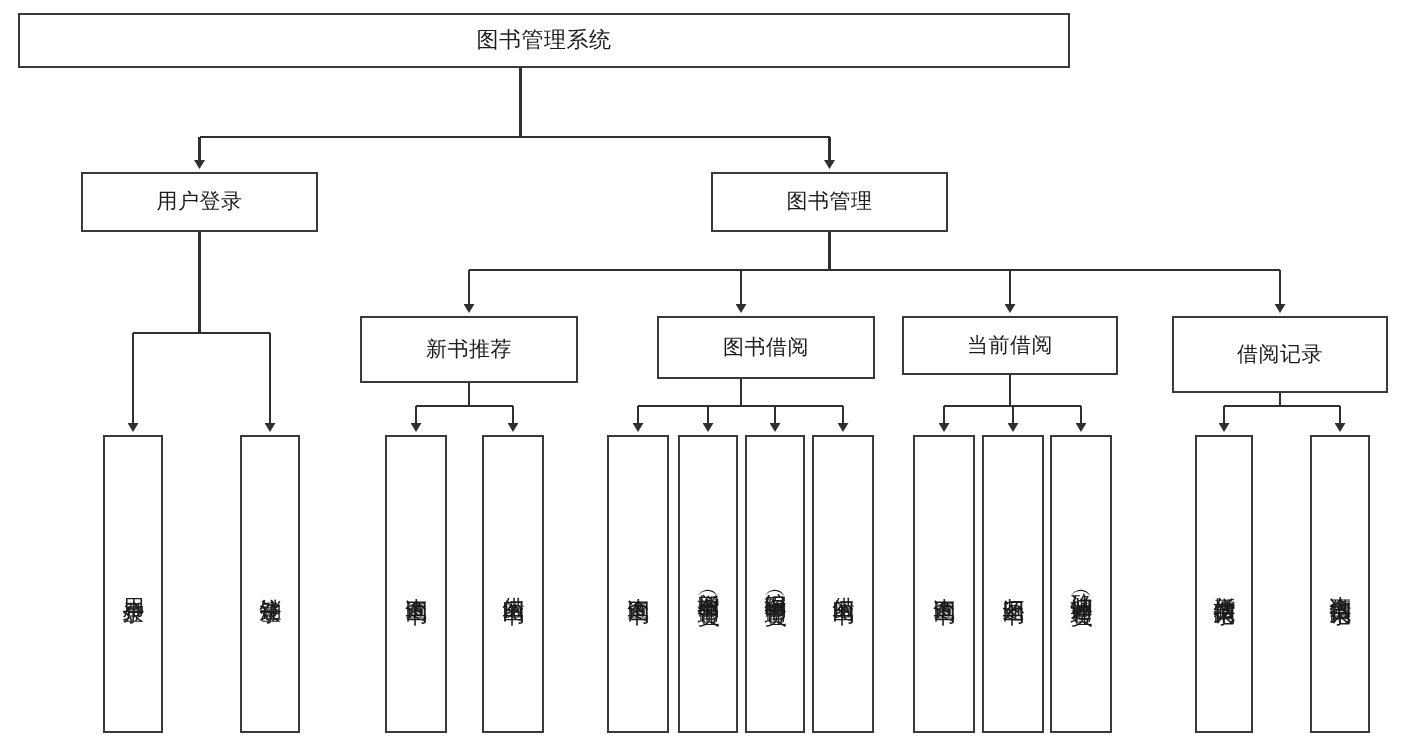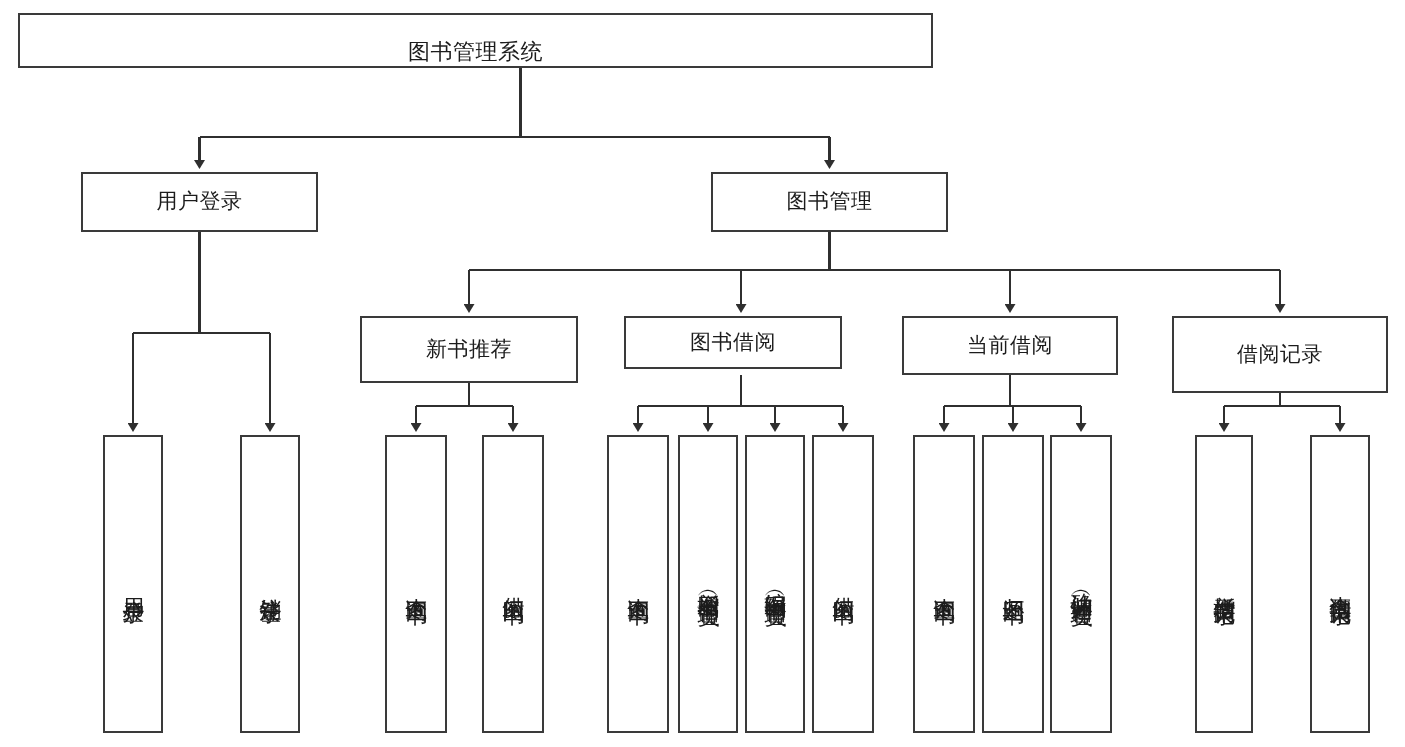--- a/index.html
+++ b/index.html
@@ -105,33 +105,33 @@
         <path d="M1013,406 L1013,424" marker-end="url(#arrowhead)"></path>
         <path d="M1081,406 L1081,424" marker-end="url(#arrowhead)"></path>
         <path d="M1280,375 L1280,406"></path>
         <path d="M1224,406 L1340,406"></path>
         <path d="M1224,406 L1224,424" marker-end="url(#arrowhead)"></path>
         <path d="M1340,406 L1340,424" marker-end="url(#arrowhead)"></path>
       </g>
   </svg>
 
   <div id="node-layer">
-      <div class="node horizontal root" style="left: 18px; top: 13px; width: 915px; height: 55px; align-items: flex-end;">
+      <div class="node horizontal root" style="left: 18px; top: 13px; width: 1052px; height: 55px;">
         <span class="label">图书管理系统</span>
       </div>
       <div class="node horizontal" style="left: 81px; top: 172px; width: 237px; height: 60px;">
         <span class="label">用户登录</span>
       </div>
       <div class="node horizontal" style="left: 711px; top: 172px; width: 237px; height: 60px;">
         <span class="label">图书管理</span>
       </div>
       <div class="node horizontal" style="left: 360px; top: 316px; width: 218px; height: 67px;">
         <span class="label">新书推荐</span>
       </div>
-      <div class="node horizontal" style="left: 624px; top: 316px; width: 218px; height: 53px;">
+      <div class="node horizontal" style="left: 657px; top: 316px; width: 218px; height: 63px;">
         <span class="label">图书借阅</span>
       </div>
       <div class="node horizontal" style="left: 902px; top: 316px; width: 216px; height: 59px;">
         <span class="label">当前借阅</span>
       </div>
       <div class="node horizontal" style="left: 1172px; top: 316px; width: 216px; height: 77px; font-family: Liberation Serif, serif;">
         <span class="label">借阅记录</span>
       </div>
       <div class="node vertical" style="left: 103px; top: 435px; width: 60px; height: 298px;">
         <span class="label">用户登录</span>

